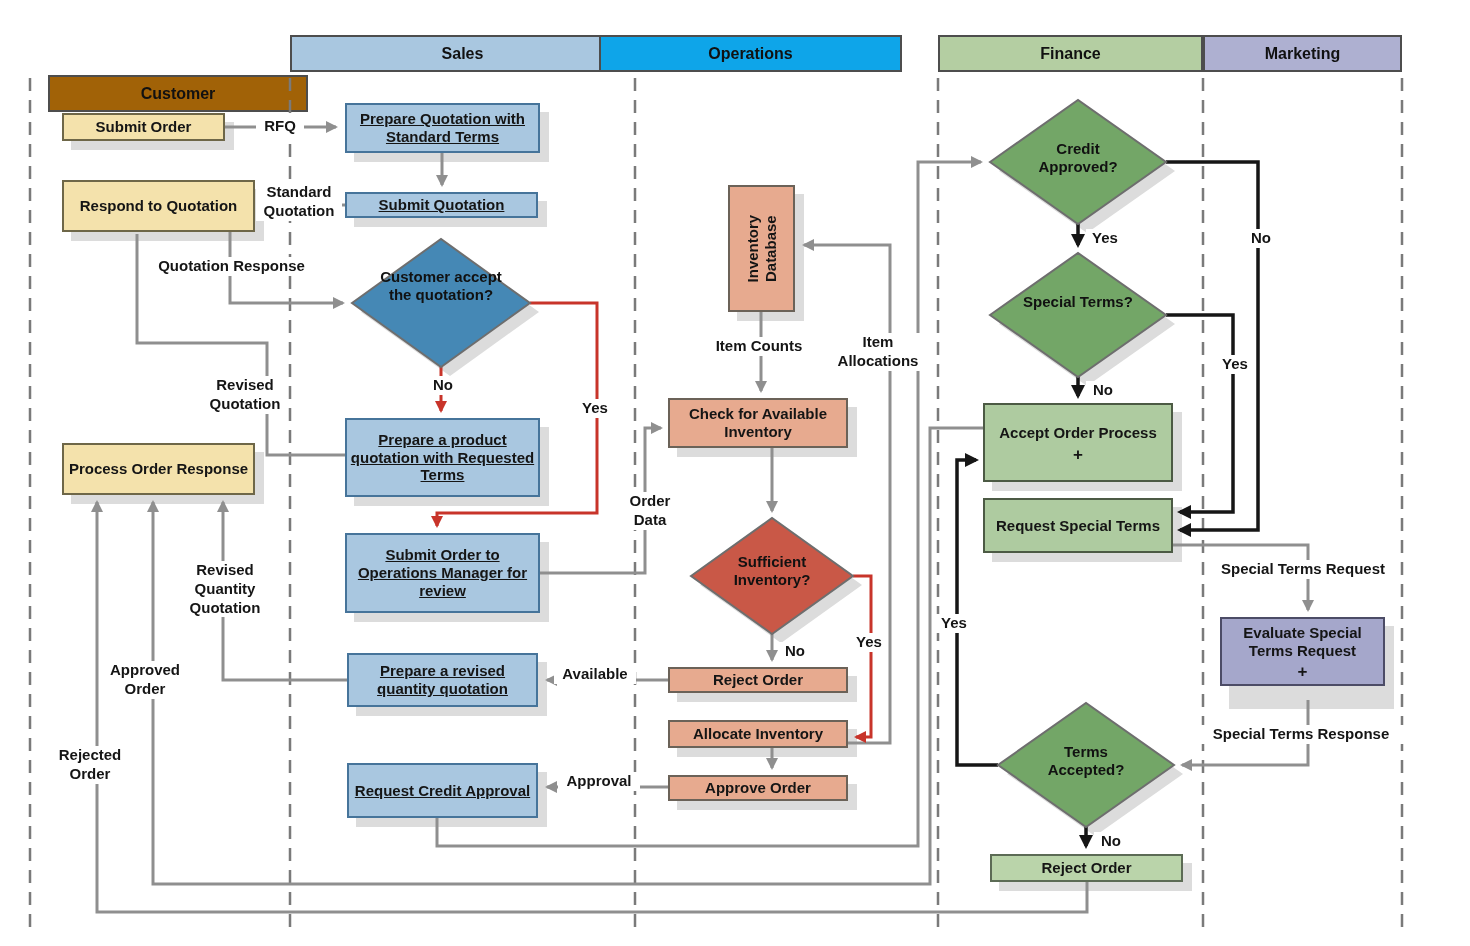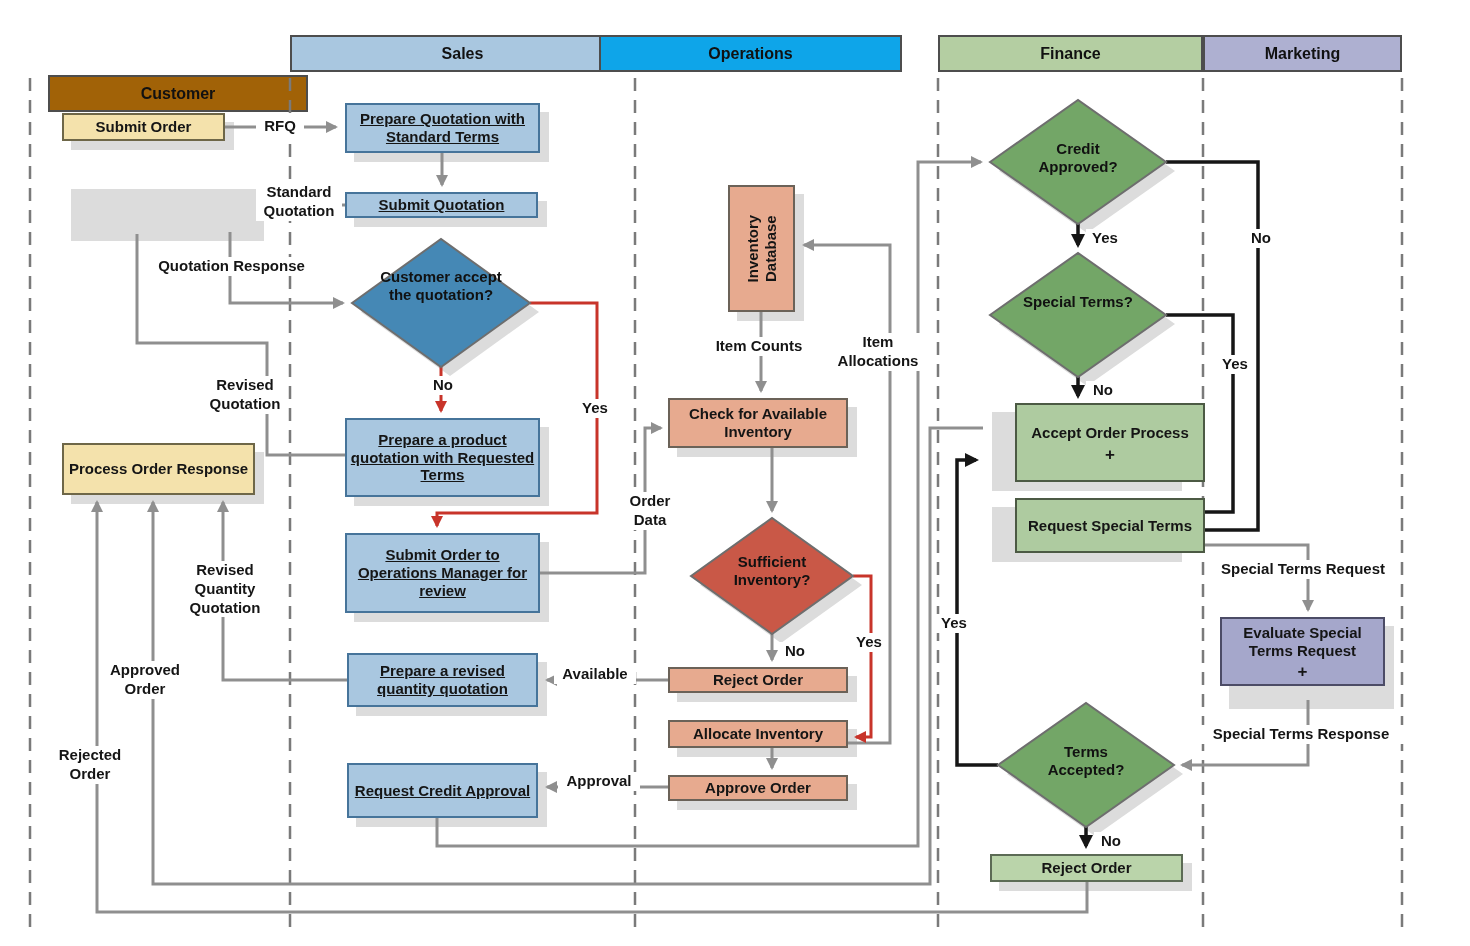--- a/index.html
+++ b/index.html
@@ -7,21 +7,21 @@
          font-family:"Liberation Sans",sans-serif;}
   .hdr{position:absolute;top:35px;height:37px;border:2px solid #4d4d4d;box-sizing:border-box;
        display:flex;align-items:center;justify-content:center;
        font:bold 16px/1 "Liberation Sans",sans-serif;color:#111;}
   .box{position:absolute;box-sizing:border-box;border:2px solid #4f4f4f;
        display:flex;flex-direction:column;align-items:center;justify-content:center;
        text-align:center;font:bold 15px/1.18 "Liberation Sans",sans-serif;color:#151515;padding:2px;}
   .tan{background:#F4E2AC;border-color:#6e6748;}
   .blue{background:#A9C7E0;border-color:#46749a;text-decoration:underline;}
   .salmon{background:#E7AA8F;border-color:#6b6258;}
-  .greenbox{background:#AECBA0;border-color:#4c5a44;margin-left:32px;}
+  .greenbox{background:#AECBA0;border-color:#4c5a44;}
   .greenlight{background:#BAD4AA;border-color:#5c6b55;}
   .purple{background:#A5A7CB;border-color:#4c4c66;}
   .lbl{position:absolute;background:#ffffff;text-align:center;
        font:bold 15px/1.25 "Liberation Sans",sans-serif;color:#151515;padding:0 1px;}
   .dlbl{position:absolute;text-align:center;background:transparent;
         font:bold 15px/1.22 "Liberation Sans",sans-serif;color:#111;}
   .vtext{transform:rotate(-90deg);width:100px;text-align:center;}
   .plus{display:block;margin-top:6px;font:bold 17px/0.8 "Liberation Sans",sans-serif;}
   svg{position:absolute;left:0;top:0;}
 </style>
@@ -136,20 +136,23 @@
       <polygon points="691,576 772,518 853,576 772,634" fill="#C95847"></polygon>
       <polygon points="990,162 1078,100 1166,162 1078,224" fill="#73A667"></polygon>
       <polygon points="990,315 1078,253 1166,315 1078,377" fill="#73A667"></polygon>
       <polygon points="998,765 1086,703 1174,765 1086,827" fill="#73A667"></polygon>
     </g>
   </svg>
 
   <div class="box tan" style="left:62px;top:113px;width:163px;height:28px;">
       <span>Submit Order</span>
     </div>
+  <div class="box tan" style="left:62px;top:180px;width:193px;height:52px;">
+      <span>Respond to Quotation</span>
+    </div>
   <div class="box tan" style="left:62px;top:443px;width:193px;height:52px;">
       <span>Process Order Response</span>
     </div>
 
   <div class="box blue" style="left:345px;top:103px;width:195px;height:50px;">
       <span>Prepare Quotation with Standard Terms</span>
     </div>
   <div class="box blue" style="left:345px;top:192px;width:193px;height:26px;">
       <span>Submit Quotation</span>
     </div>

